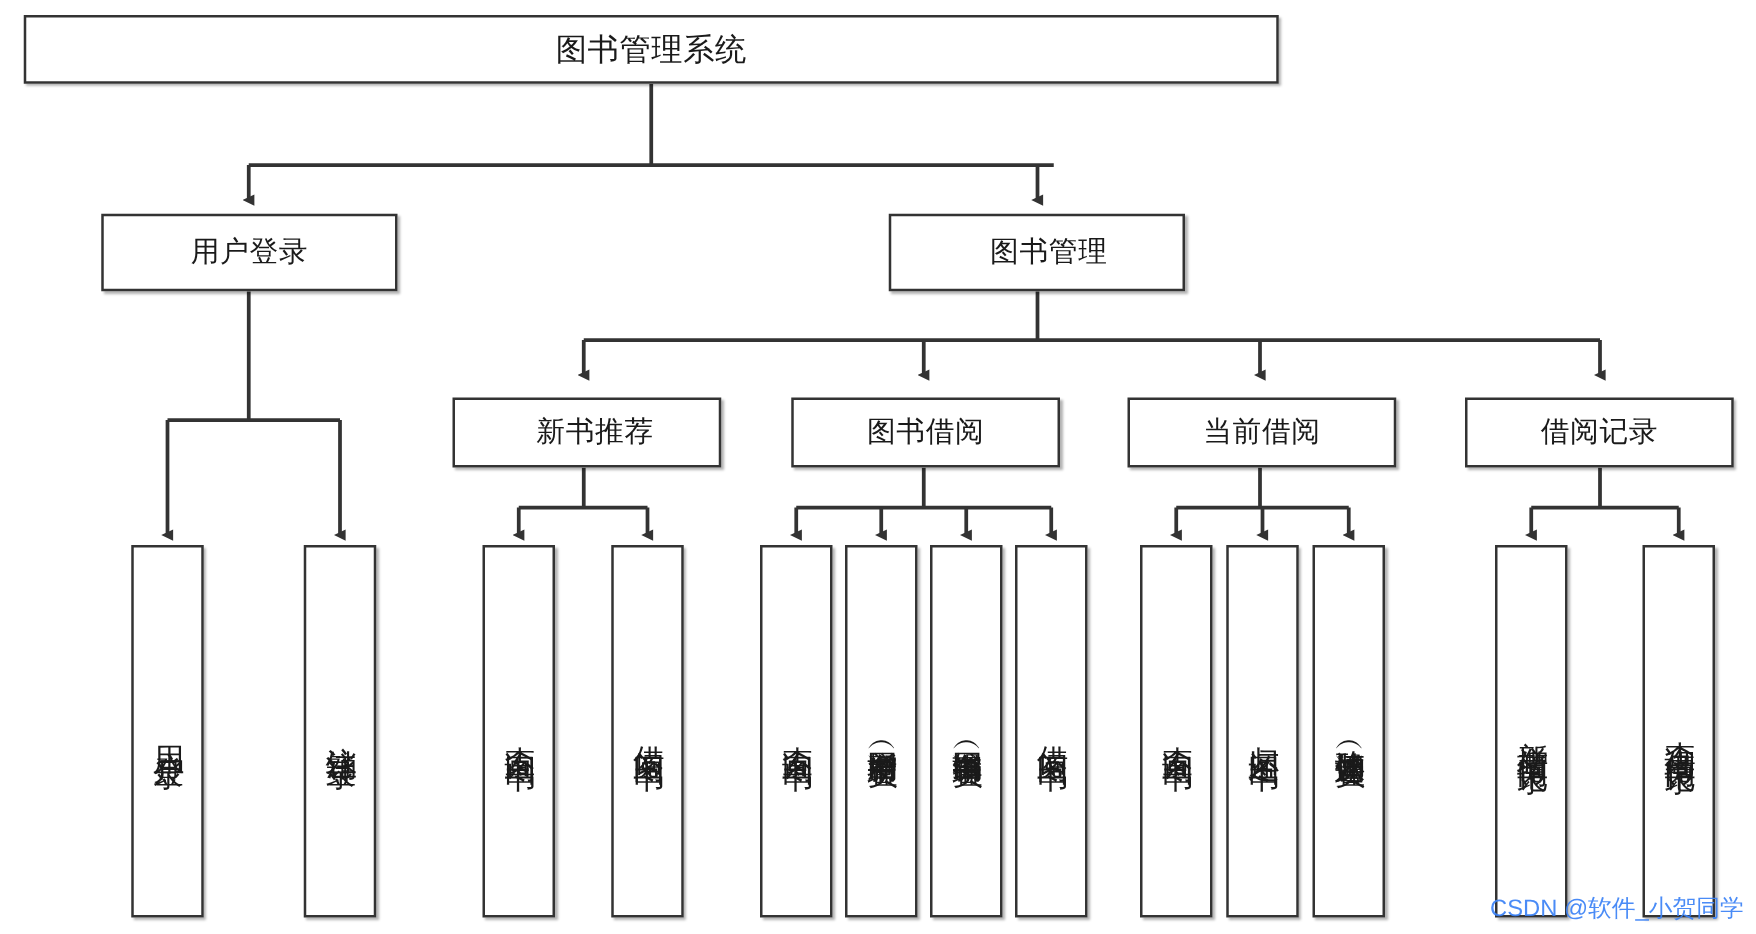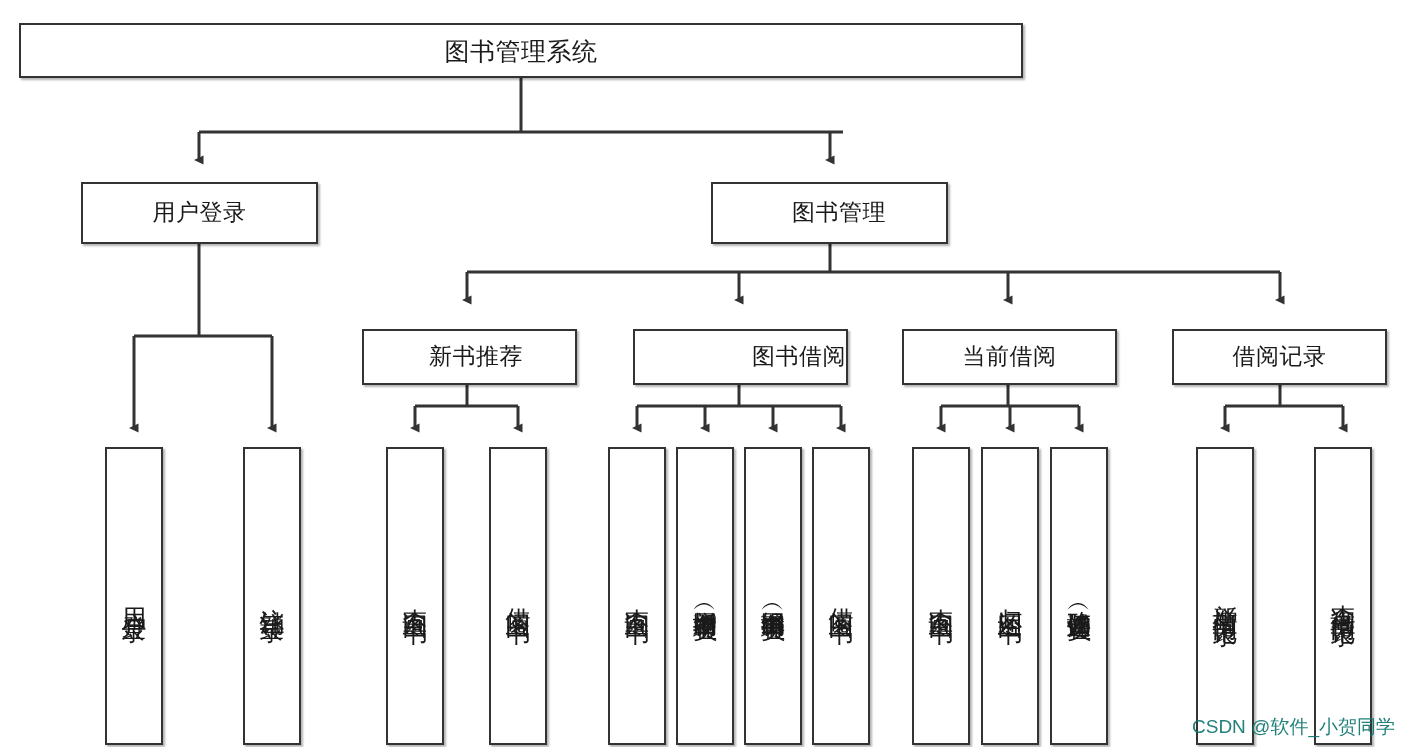--- a/index.html
+++ b/index.html
@@ -22,21 +22,20 @@
     position:absolute;
     box-sizing:border-box;
     background:#ffffff;
     border:2.5px solid #333333;
     box-shadow:2px 2px 2px rgba(0,0,0,0.30);
     display:flex;
     align-items:center;
     justify-content:center;
     color:#1a1a1a;
     z-index:2;
-    margin-top:11px;
   }
   .node .lbl{
     display:block;
     text-align:center;
     line-height:1.12;
     letter-spacing:0.5px;
   }
   
   .node.horiz .lbl{
     font-size:23px;
@@ -58,21 +57,21 @@
     white-space:nowrap;
   }
   .node.vert.tight .lbl{
     font-size:24px;
     letter-spacing:1px;
   }
   #watermark{
     position:absolute;
     left:1192px;top:714px;
     font-size:19px;
-    color:#0f766e;
+    color:#3b82f6;
     opacity:0.92;
     white-space:nowrap;
     z-index:5;
     font-family:"Liberation Sans","DejaVu Sans",sans-serif;
   }
 </style>
 </head>
 <body>
 
 <div id="diagram">
@@ -134,21 +133,21 @@
   <div class="node horiz" style="left:81px;top:171px;width:237px;height:62px;">
     <span class="lbl">用户登录</span>
   </div>
   <div class="node horiz" style="left:711px;top:171px;width:237px;height:62px;padding-left:19px;">
     <span class="lbl">图书管理</span>
   </div>
 
   <div class="node horiz" style="left:362px;top:318px;width:215px;height:56px;padding-left:13px;">
     <span class="lbl">新书推荐</span>
   </div>
-  <div class="node horiz" style="left:633px;top:318px;width:215px;height:56px;justify-content:flex-end;">
+  <div class="node horiz" style="left:633px;top:318px;width:215px;height:56px;">
     <span class="lbl">图书借阅</span>
   </div>
   <div class="node horiz" style="left:902px;top:318px;width:215px;height:56px;">
     <span class="lbl">当前借阅</span>
   </div>
   <div class="node horiz" style="left:1172px;top:318px;width:215px;height:56px;">
     <span class="lbl">借阅记录</span>
   </div>
 
   <div class="node vert" style="left:105px;top:436px;width:58px;height:298px;">

